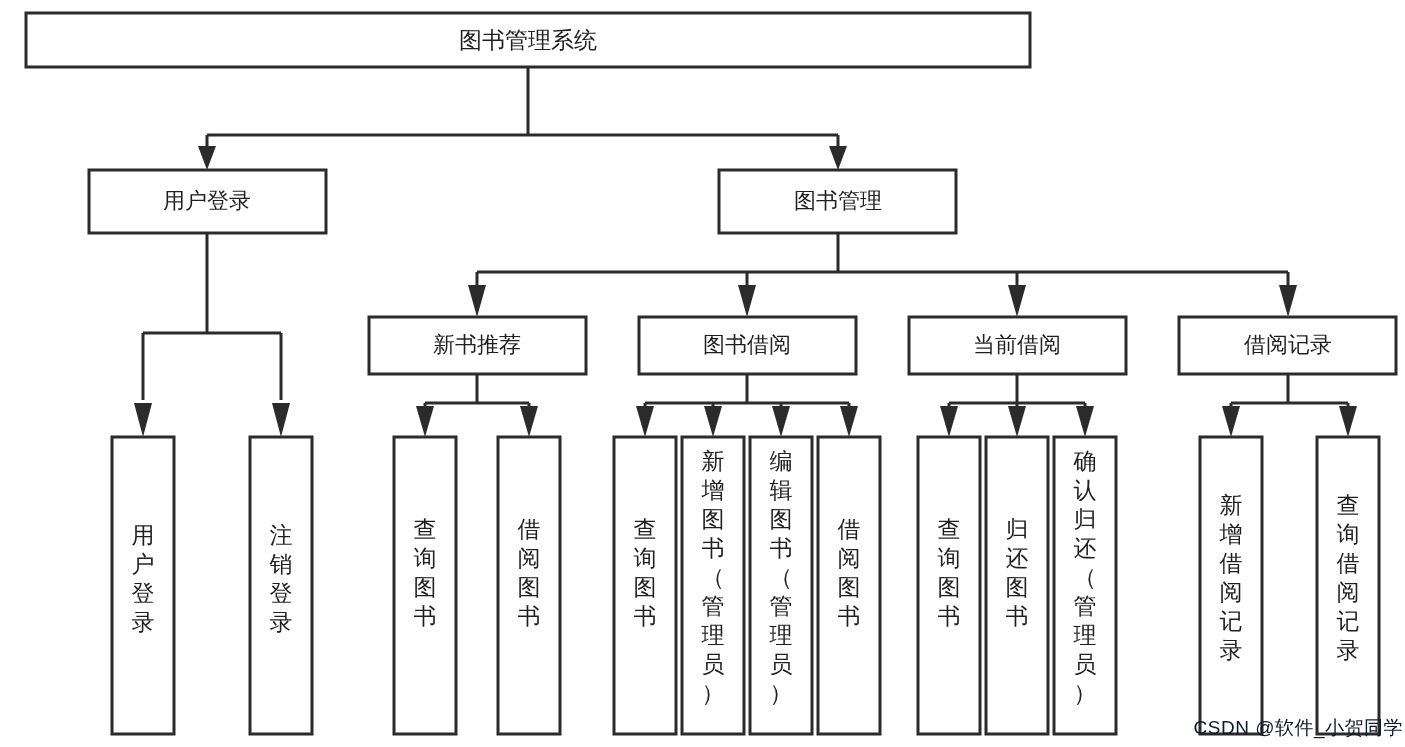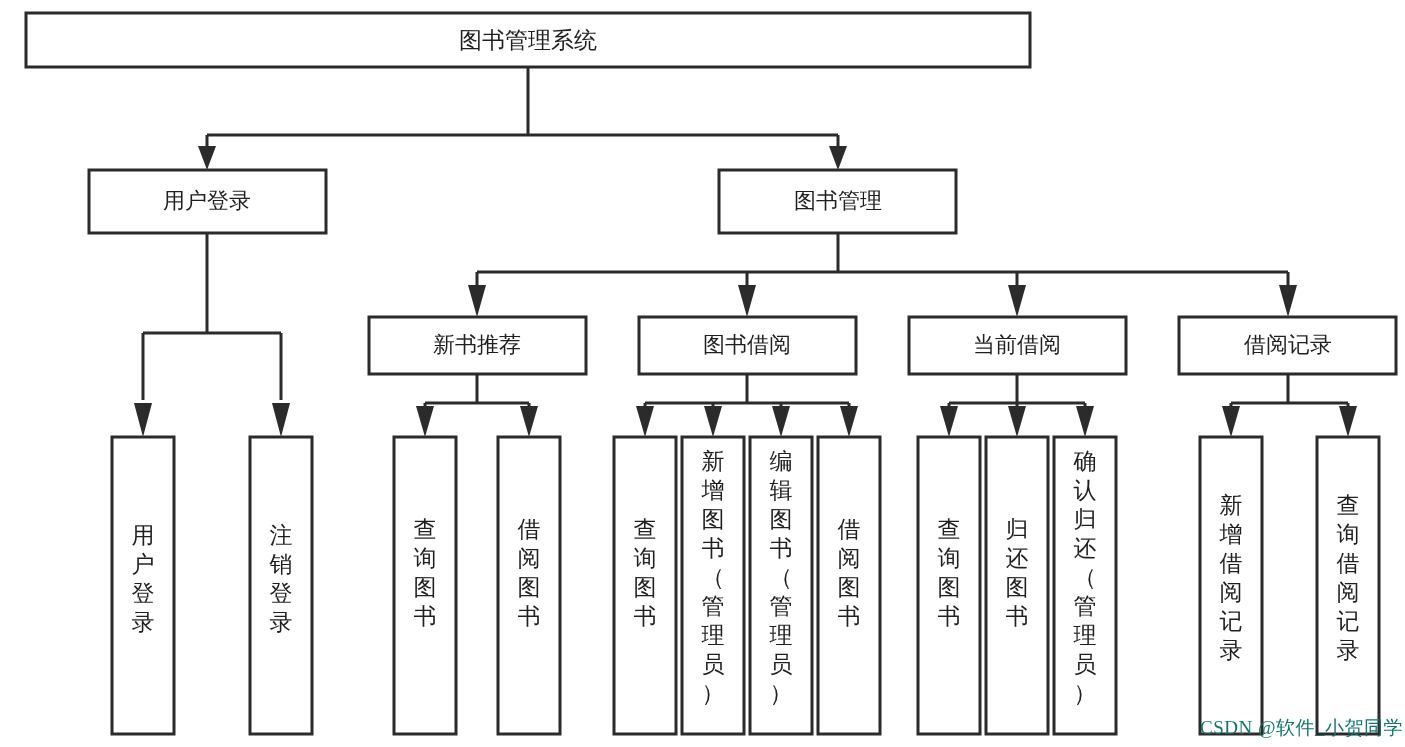--- a/index.html
+++ b/index.html
@@ -53,23 +53,23 @@
     fill: none;
   }
   .arrow-head {
     fill: #2b2b2b;
     stroke: none;
   }
   .watermark {
     position: absolute;
     right: 10px;
     bottom: 6px;
-    font-family: Liberation Serif, serif;
+    font-family: Liberation Sans, sans-serif;
     font-size: 19px;
-    color: #0f766e;
+    color: #0f172a;
     white-space: nowrap;
     letter-spacing: 0.5px;
     margin-top: 22px;
   }
 </style>
 </head>
 <body>
 
 <div id="diagram-root">
   <svg class="flow" viewBox="0 0 1405 747" xmlns="http://www.w3.org/2000/svg">

